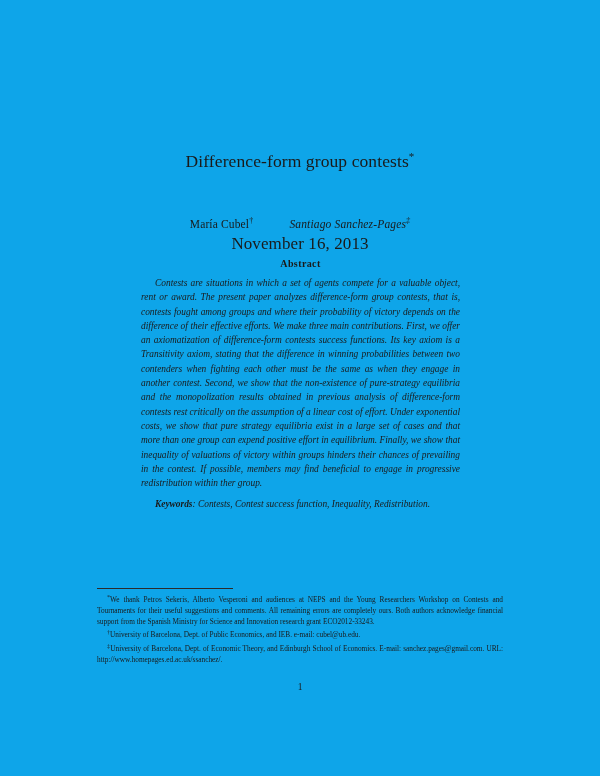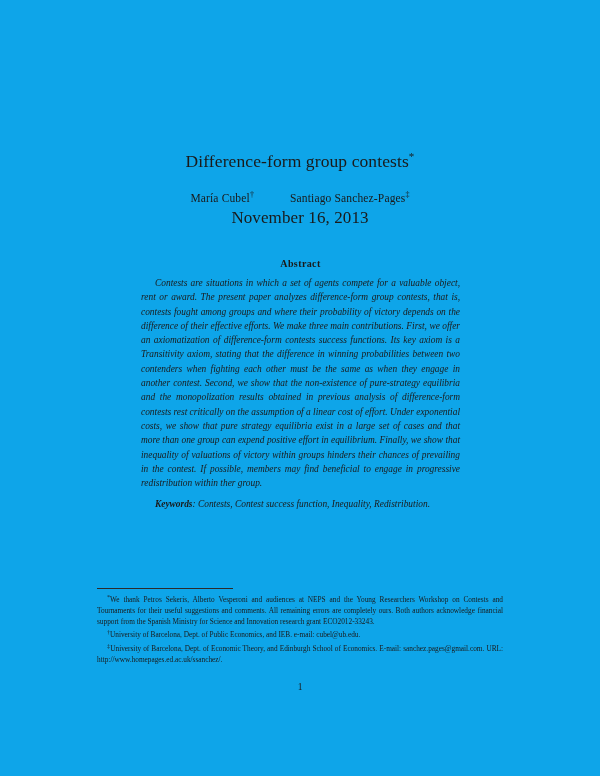--- a/index.html
+++ b/index.html
@@ -42,23 +42,25 @@
     vertical-align: super;
   }
 
   .authors {
     margin-top: 17px;
     font-size: 11.5px;
     letter-spacing: 0.15px;
   }
   .author {
     display: inline-block;
+    margin-top: 26px;
   }
   .author + .author {
     margin-left: 36px;
+    font-style: italic;
   }
   .author .fn-mark {
     font-size: 8px;
     vertical-align: super;
   }
 
   .pub-date {
     margin-top: 4px;
     font-size: 17px;
     letter-spacing: 0.1px;

